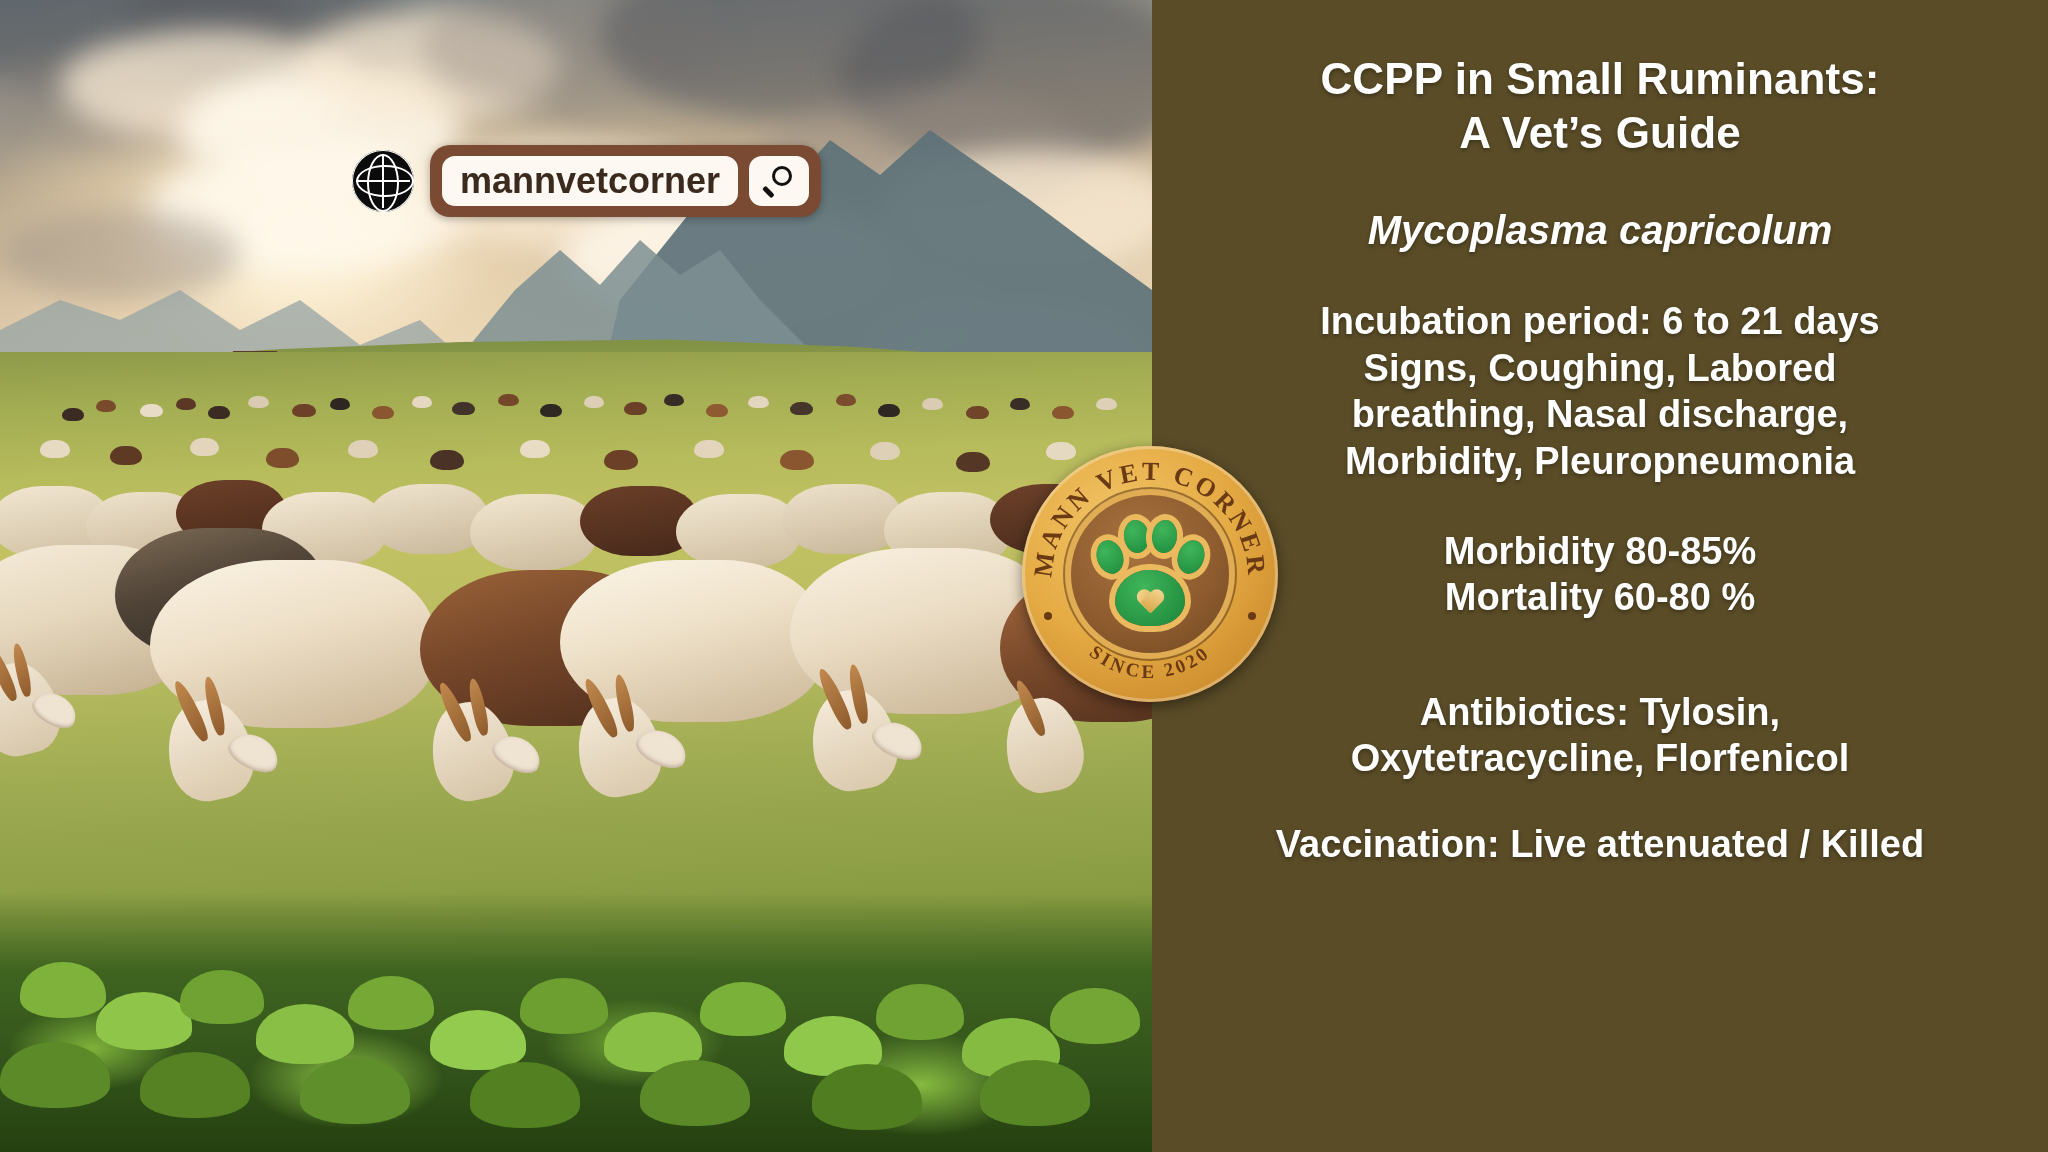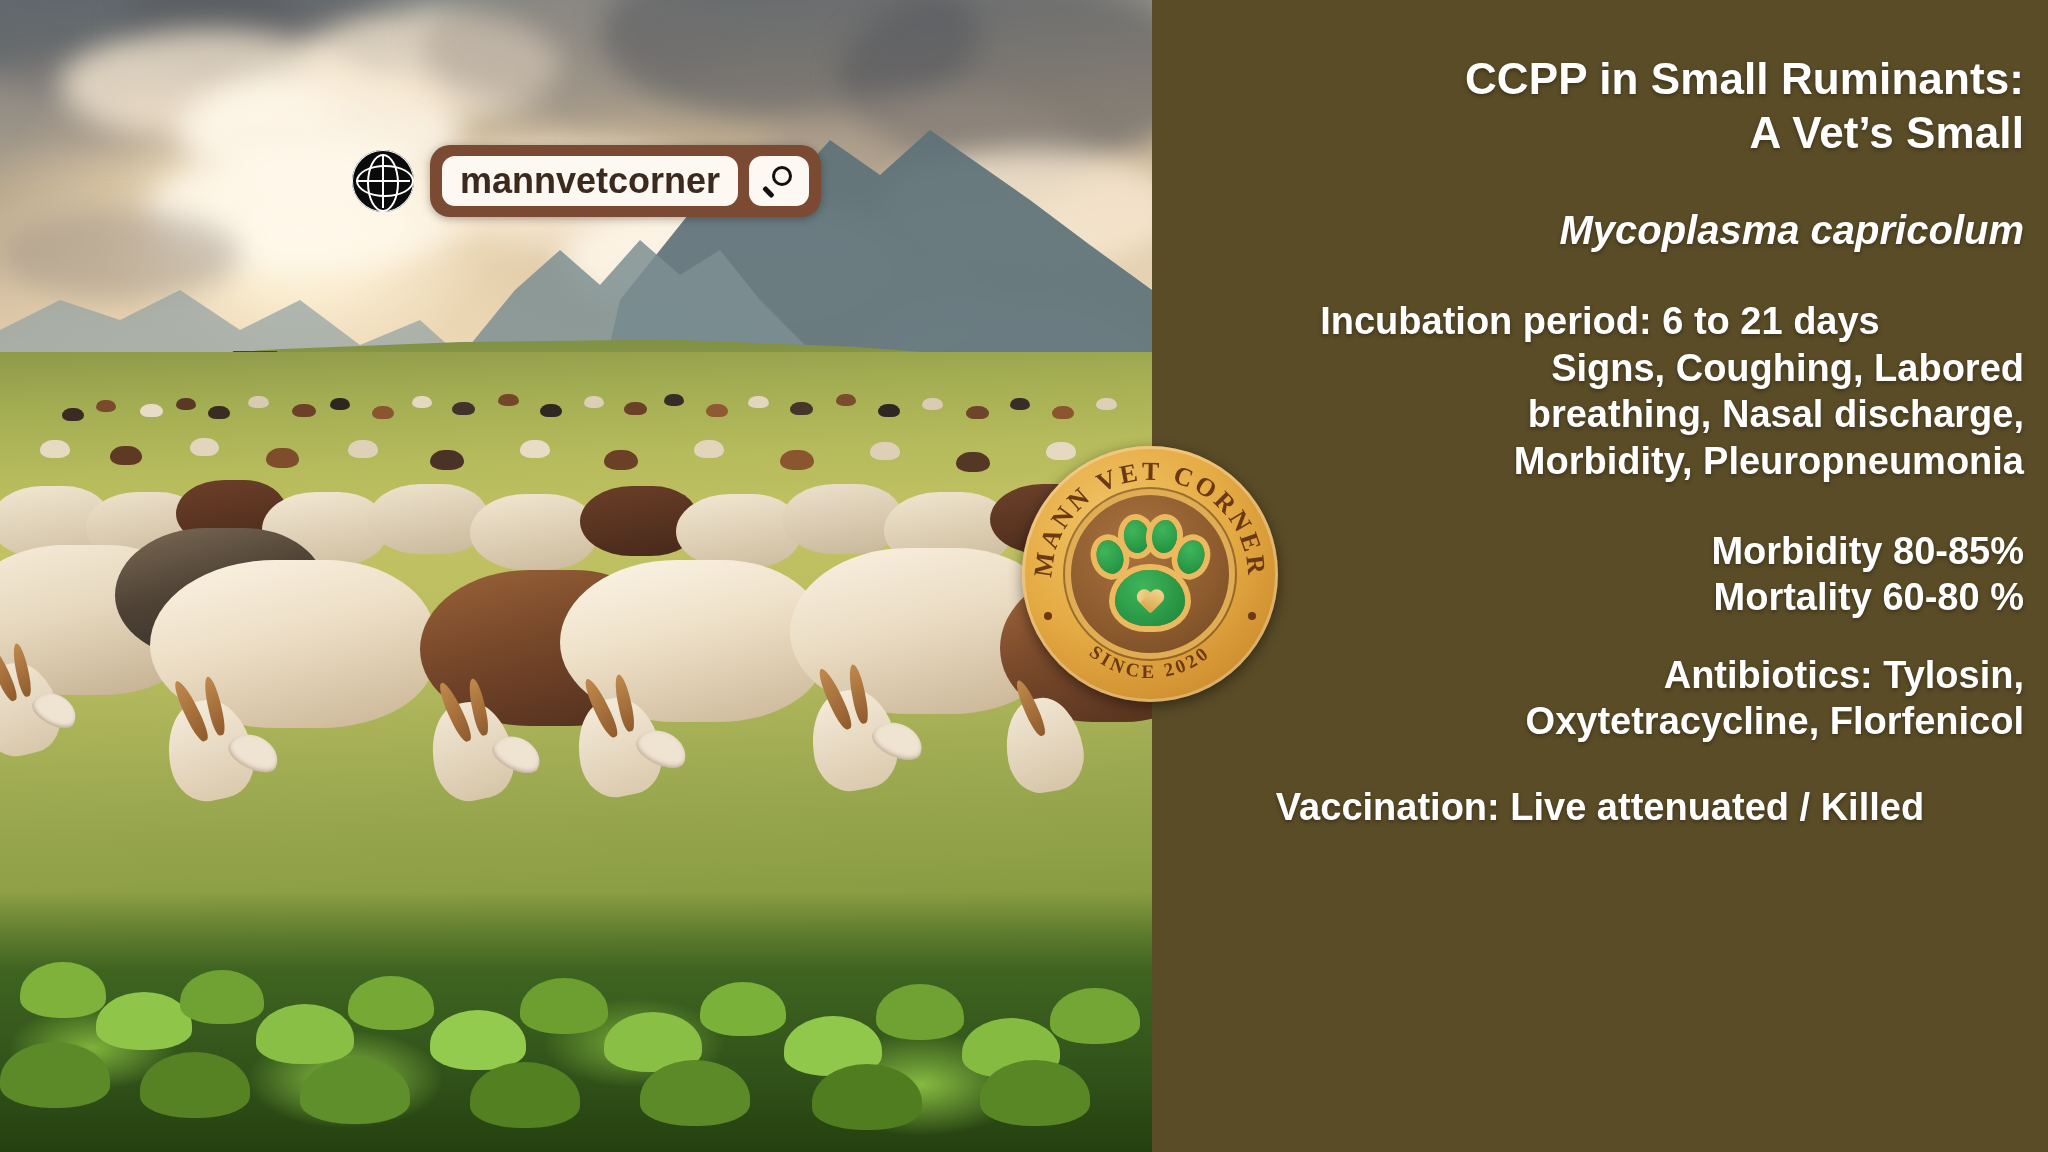--- a/index.html
+++ b/index.html
@@ -101,23 +101,23 @@
     padding:52px 24px 0;box-sizing:border-box;}
   .blk{width:100%;text-align:center;color:#fff;}
   .title{font-size:44px;font-weight:700;line-height:1.22;letter-spacing:.1px;
     text-shadow:0 2px 4px rgba(0,0,0,.35);}
   .sci{font-size:40px;font-weight:700;font-style:italic;line-height:1.25;margin-top:46px;
     text-shadow:0 2px 4px rgba(0,0,0,.35);}
   .inc{font-size:38px;font-weight:700;line-height:1.2;margin-top:44px;text-shadow:0 2px 4px rgba(0,0,0,.35);}
   .cshead{font-size:38px;font-weight:700;line-height:1.2;margin-top:44px;text-shadow:0 2px 4px rgba(0,0,0,.35);}
   .csbody{font-size:38px;font-weight:700;line-height:1.22;text-shadow:0 2px 4px rgba(0,0,0,.35);}
   .rates{font-size:38px;font-weight:700;line-height:1.22;margin-top:44px;text-shadow:0 2px 4px rgba(0,0,0,.35);}
-  .abx{font-size:38px;font-weight:700;line-height:1.22;margin-top:31px;text-shadow:0 2px 4px rgba(0,0,0,.35);}
+  .abx{font-size:38px;font-weight:700;line-height:1.22;margin-top:68px;text-shadow:0 2px 4px rgba(0,0,0,.35);}
   .vac{font-size:38px;font-weight:700;line-height:1.22;margin-top:40px;text-shadow:0 2px 4px rgba(0,0,0,.35);}
-  .nm{display:block;text-align:right;}
+  .nm{display:block;}
 </style>
 </head>
 <body>
 
 <div class="canvas">
 
   <div class="photo">
 
     <div class="sky">
       <div class="cl d" style="left:-60px;top:-40px;width:360px;height:140px;"></div>
@@ -329,21 +329,21 @@
       <div class="pad">
         <div class="heart"></div>
       </div>
     </div>
   </div>
 
   <div class="panel">
 
     <div class="blk title">
       <span class="nm">CCPP in Small Ruminants:</span>
-      <span class="nm">A Vet’s Small</span>
+      <span class="nm">A Vet’s Guide</span>
     </div>
 
     <div class="blk sci">
       <span class="nm">Mycoplasma capricolum</span>
     </div>
 
     <div class="blk inc">Incubation period: 6 to 21 days</div>
 
     <div class="blk csbody">
       <span class="nm">Signs, Coughing, Labored</span>

